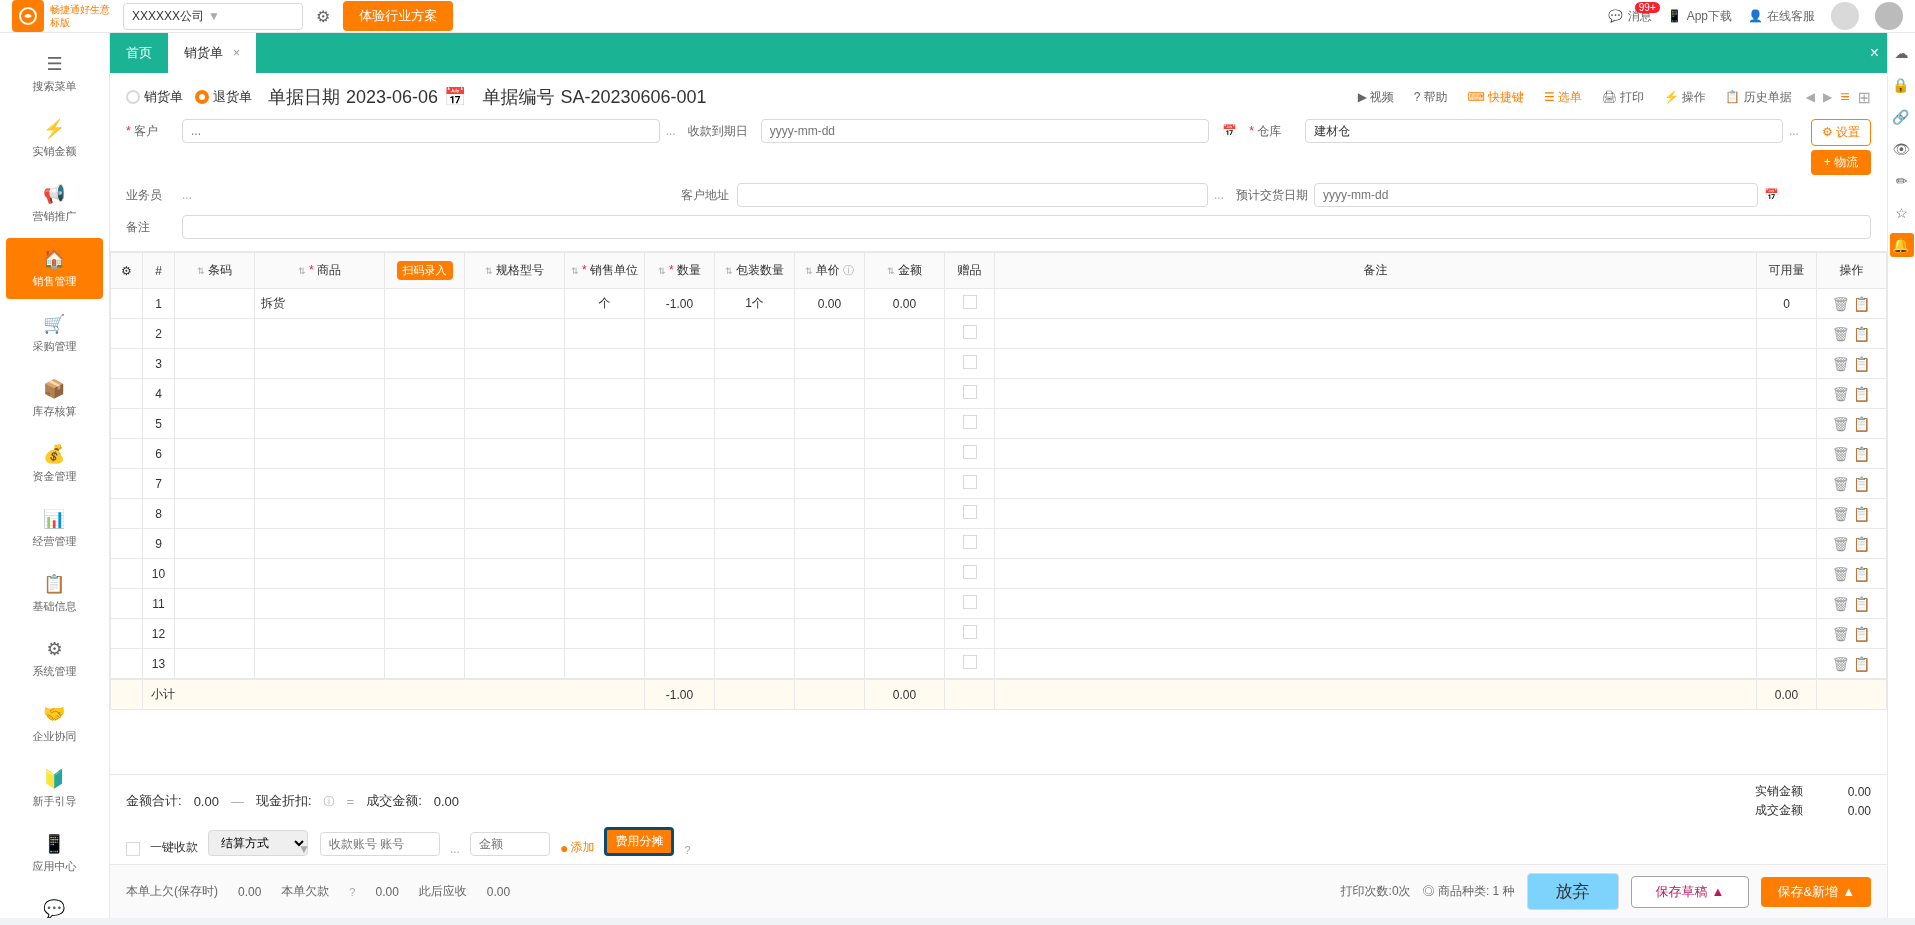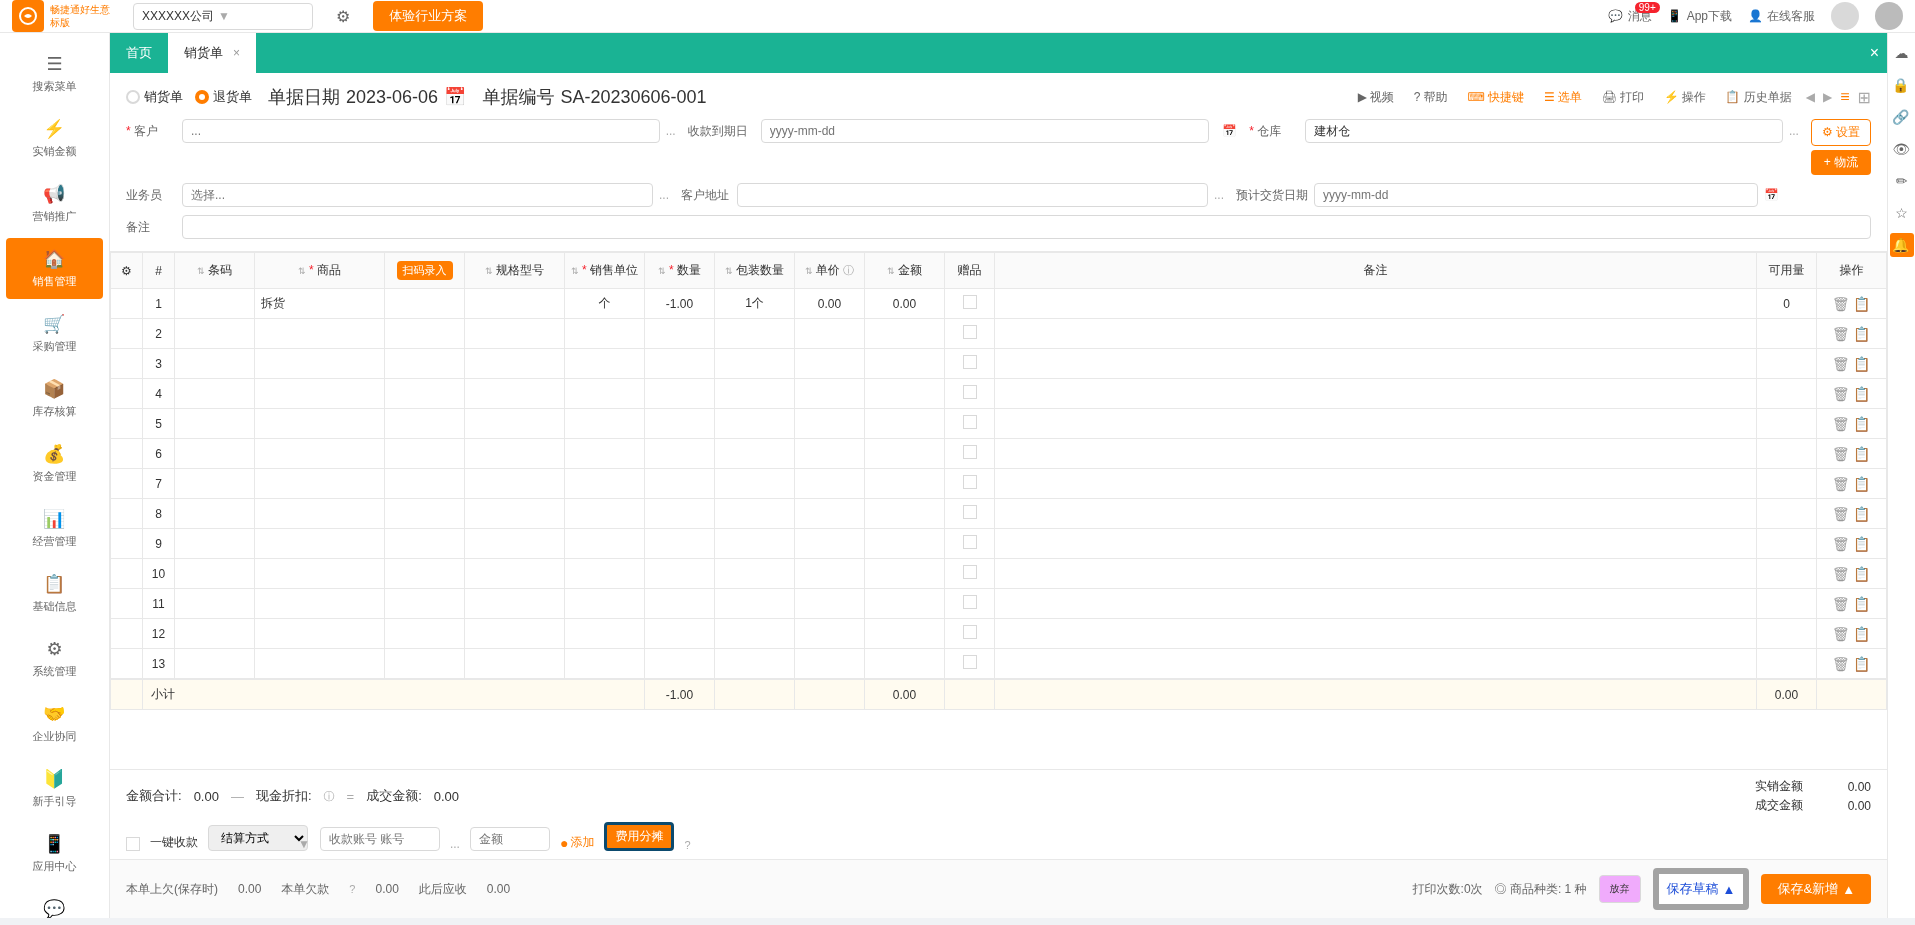--- a/index.html
+++ b/index.html
@@ -1,19 +1,19 @@
 <!DOCTYPE html>
 <html><head>
   <meta charset="utf-8">
   <style>
     * { margin: 0; padding: 0; box-sizing: border-box; }
     body { font-family: 'Microsoft YaHei', Arial, sans-serif; font-size: 12px; background: #f0f2f5; color: #333; width: 1915px; height: 925px; overflow: hidden; }
 
     
-    .top-header { height: 24px; background: #fff; display: flex; align-items: center; padding: 16px 12px; border-bottom: 1px solid #e8e8e8; gap: 23px; }
+    .top-header { height: 24px; background: #fff; display: flex; align-items: center; padding: 16px 12px; border-bottom: 1px solid #e8e8e8; gap: 13px; }
     .company-logo { display: flex; align-items: center; gap: 6px; }
     .logo-icon { width: 32px; height: 32px; background: #ff7d00; border-radius: 4px; display: flex; align-items: center; justify-content: center; }
     .logo-text { font-size: 11px; color: #ff7d00; line-height: 1.2; }
     .company-selector { display: flex; align-items: center; gap: 4px; padding: 4px 8px; border: 1px solid #d9d9d9; border-radius: 4px; min-width: 180px; cursor: pointer; }
     .experience-btn { background: #ff7d00; color: #fff; border: none; border-radius: 4px; padding: 6px 16px; font-size: 13px; cursor: pointer; font-family: Liberation Mono, monospace; }
     .header-right { margin-left: auto; display: flex; align-items: center; gap: 16px; }
     .header-icon-item { display: flex; align-items: center; gap: 4px; font-size: 12px; color: #666; cursor: pointer; position: relative; }
     .badge { background: #f5222d; color: #fff; border-radius: 10px; font-size: 10px; padding: 0 4px; position: absolute; top: -6px; right: -8px; }
     .avatar { width: 28px; height: 28px; border-radius: 50%; background: #d9d9d9; }
 
@@ -74,22 +74,22 @@
     .payment-row { display: flex; align-items: flex-end; gap: 10px; font-size: 12px; }
     .payment-checkbox { width: 14px; height: 14px; border: 1px solid #d9d9d9; display: inline-block; cursor: pointer; }
     .payment-input { border: 1px solid #d9d9d9; border-radius: 4px; padding: 4px 8px; font-size: 12px; width: 80px; }
     .add-btn { background: none; border: none; color: #ff7d00; cursor: pointer; display: flex; align-items: center; gap: 2px; font-size: 12px; }
     .feiyong-btn { border: 3px solid #0c4a6e; color: #ff7d00; background: #fff; border-radius: 4px; padding: 3px 8px; font-size: 12px; cursor: pointer; }
     .feiyong-btn.active { background: #ff7d00; color: #fff; }
 
     
     .footer-bar { background: #fafafa; border-top: 1px solid #e8e8e8; padding: 8px 16px; display: flex; align-items: center; gap: 20px; font-size: 12px; color: #666; }
     .footer-summary-right { margin-left: auto; display: flex; align-items: center; gap: 12px; }
-    .abandon-btn { border: 1px solid #d9d9d9; background: #f0abfc; border-radius: 4px; padding: 6px 10px; font-size: 10px; cursor: pointer; color: #333; }
-    .save-draft-btn { border: 6px solid #a3a3a3; background: #fff; border-radius: 4px; padding: 6px 8px; font-size: 13px; cursor: pointer; color: #1d4ed8; display: flex; align-items: center; gap: 4px; }
+    .abandon-btn { border: 1px solid #d9d9d9; background: #7dd3fc; border-radius: 4px; padding: 6px 28px; font-size: 17px; cursor: pointer; color: #333; }
+    .save-draft-btn { border: 1px solid #a3a3a3; background: #fff; border-radius: 4px; padding: 6px 24px; font-size: 13px; cursor: pointer; color: #be185d; display: flex; align-items: center; gap: 4px; }
     .save-new-btn { background: #ff7d00; color: #fff; border: none; border-radius: 4px; padding: 6px 16px; font-size: 13px; cursor: pointer; display: flex; align-items: center; gap: 4px; }
 
     
     .right-panel { width: 28px; background: #fff; border-left: 1px solid #e8e8e8; display: flex; flex-direction: column; align-items: center; padding: 8px 0; gap: 8px; }
     .rp-icon { width: 24px; height: 24px; display: flex; align-items: center; justify-content: center; cursor: pointer; color: #666; font-size: 14px; border-radius: 3px; }
     .rp-icon:last-child { background: #ff7d00; color: #fff; border-radius: 3px; }
     .inner-wrapper { flex: 1; overflow: hidden; display: flex; flex-direction: column; }
     
     .col-setting { width: 32px; }
     .col-num { width: 32px; }
@@ -287,21 +287,20 @@
           </div>
           <div style="display:flex;flex-direction:column;gap:4px;">
             <button class="setting-btn">⚙ 设置</button>
             <button class="logistics-btn">+ 物流</button>
           </div>
         </div>
 
         <div style="display:flex;gap:12px;margin-bottom:8px;align-items:center;">
           <div style="flex:1;display:flex;align-items:center;gap:6px;">
             <span class="field-label">业务员</span>
-            <input class="field-input" style="flex: 1 1 0%;" placeholder="选择...">
             <span class="field-more">...</span>
           </div>
           <div style="flex:1;display:flex;align-items:center;gap:6px;">
             <span class="field-label">客户地址</span>
             <input class="field-input" style="flex: 1 1 0%;" placeholder="">
             <span class="field-more">...</span>
           </div>
           <div style="flex:1;display:flex;align-items:center;gap:6px;">
             <span class="field-label">预计交货日期</span>
             <input class="field-input" style="flex: 1 1 0%;" placeholder="yyyy-mm-dd">

